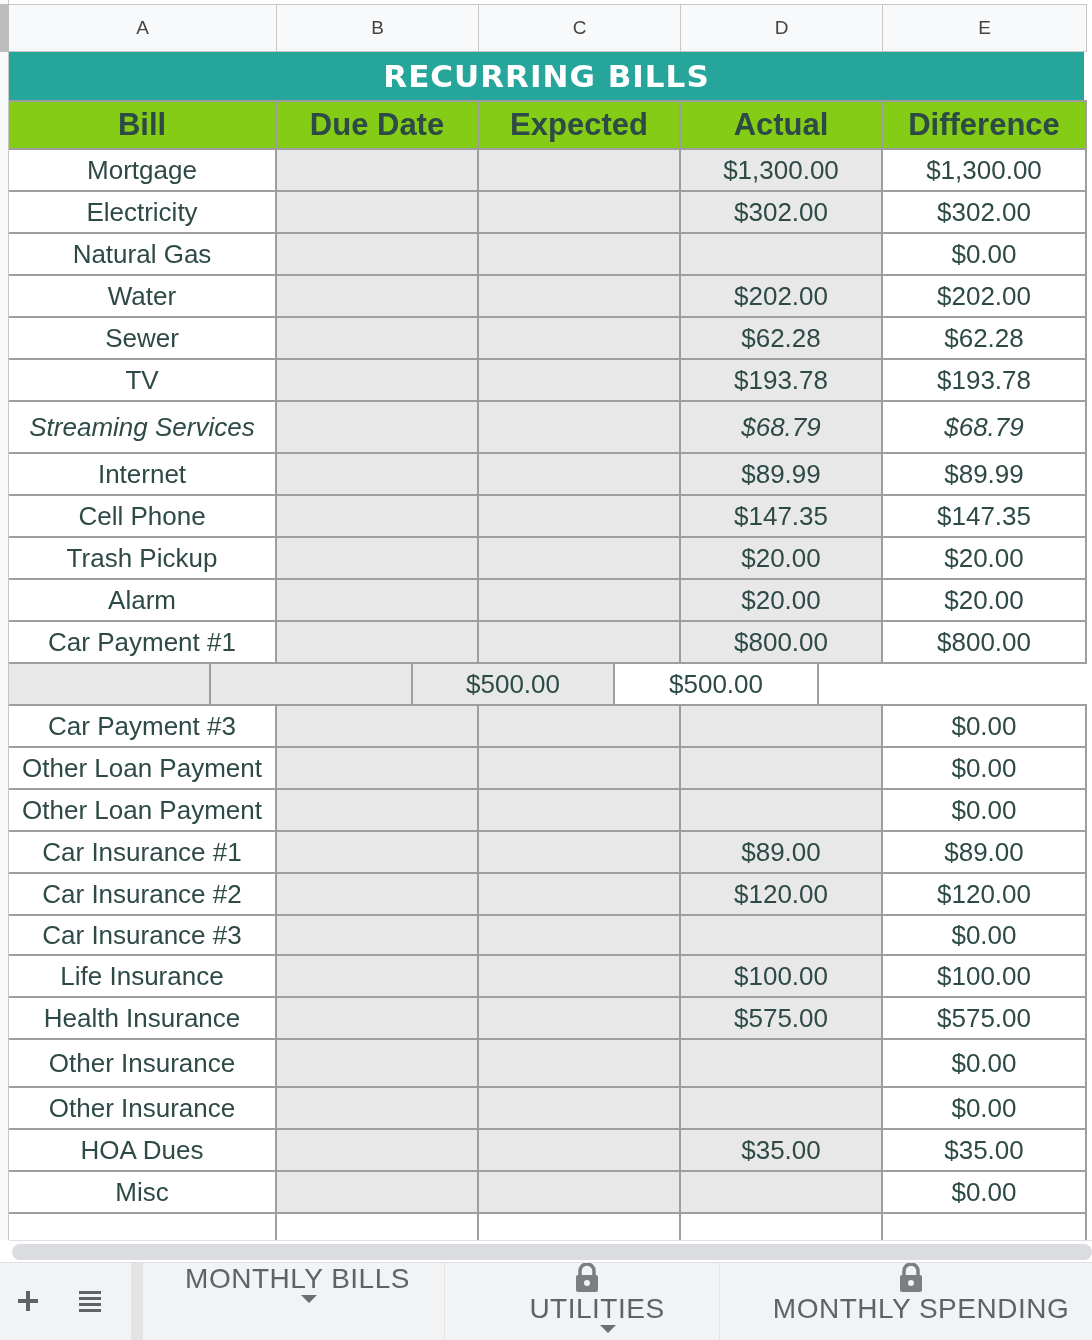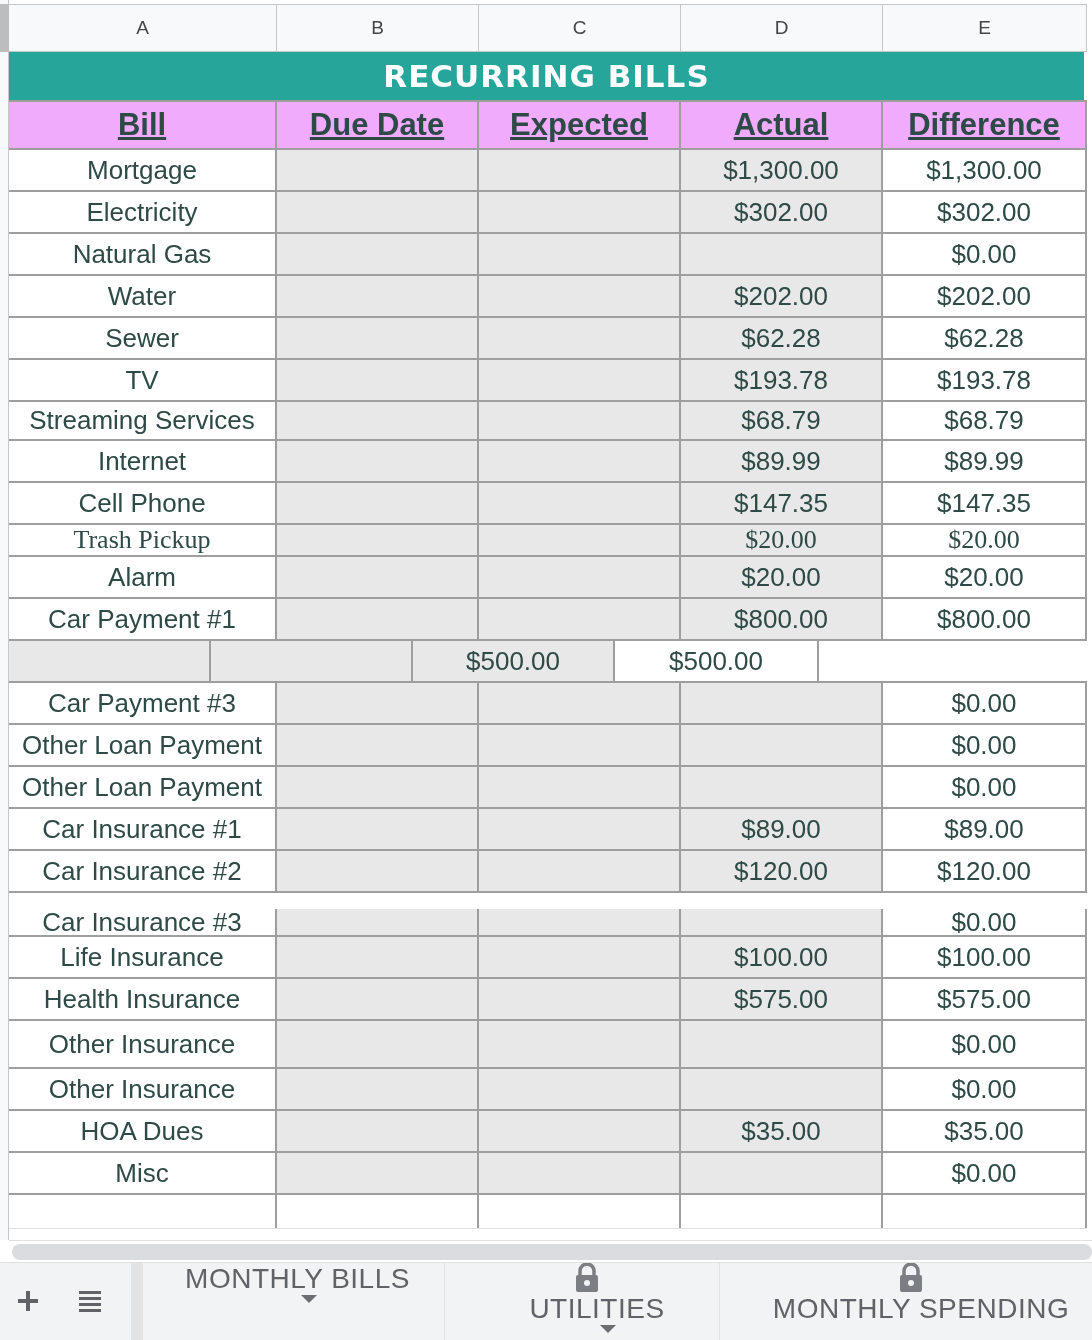--- a/index.html
+++ b/index.html
@@ -10,21 +10,21 @@
     .row-gutter { position: absolute; left: 0; top: 0; width: 9px; height: 1240px; background: #f8f9fa; border-right: 1px solid #c7c7c7; }
     .corner { position: absolute; left: 0; top: 4px; width: 9px; height: 48px; background: #bdbdbd; }
 
     .col-headers { position: absolute; left: 9px; top: 4px; height: 48px; display: flex; border-top: 1px solid #c7c7c7; border-bottom: 1px solid #c7c7c7; background: #f8f9fa; }
     .col-header { height: 100%; display: flex; align-items: center; justify-content: center; font-size: 19px; color: #444; border-right: 1px solid #c7c7c7; background: #f8f9fa; }
 
     .title-row { position: absolute; left: 9px; top: 52px; width: 1075px; height: 48px; background: #26a69a; display: flex; align-items: center; justify-content: center; color: #fff; font-family: "DejaVu Sans", sans-serif; font-weight: bold; font-size: 31px; letter-spacing: 1px; }
     .title-right { position: absolute; left: 1084px; top: 52px; width: 8px; height: 48px; background: #fff; }
 
     .header-row { position: absolute; left: 9px; top: 100px; height: 50px; display: flex; border-top: 2px solid #9e9e9e; border-bottom: 2px solid #9e9e9e; }
-    .hcell { height: 100%; display: flex; align-items: center; justify-content: center; font-weight: bold; font-size: 31px; color: #2e4a46; border-right: 2px solid #9e9e9e; background: #f0abfc; text-decoration: underline; }
+    .hcell { height: 100%; display: flex; align-items: center; justify-content: center; font-weight: bold; font-size: 31px; color: #2e4a46; border-right: 2px solid #9e9e9e; background: #84cc16; }
 
     .data-rows { position: absolute; left: 9px; top: 150px; }
     .drow { display: flex; border-bottom: 2px solid #9e9e9e; }
     .dcell { display: flex; align-items: center; justify-content: center; font-size: 26px; color: #2e4a46; border-right: 2px solid #9e9e9e; background: #fff; overflow: hidden; white-space: nowrap; }
     .dcell.gray { background: #e8e8e8; }
 
     .w-a { width: 268px; } .w-b { width: 202px; } .w-c { width: 202px; } .w-d { width: 202px; } .w-e { width: 204px; }
 
     .hscroll-track { position: absolute; left: 9px; top: 1240px; width: 1083px; height: 22px; background: #fff; border-top: 1px solid #e0e0e0; }
     .hscroll-thumb { position: absolute; left: 3px; top: 3px; width: 1080px; height: 16px; border-radius: 8px; background: #dadce0; }
@@ -98,42 +98,42 @@
         <div class="dcell w-d gray">$62.28</div>
         <div class="dcell w-e">$62.28</div>
       </div>
       <div class="drow" style="height: 42px;">
         <div class="dcell w-a">TV</div>
         <div class="dcell w-b gray"></div>
         <div class="dcell w-c gray"></div>
         <div class="dcell w-d gray">$193.78</div>
         <div class="dcell w-e">$193.78</div>
       </div>
-      <div class="drow" style="height: 39px;">
+      <div class="drow" style="height: 52px; font-style: italic;">
         <div class="dcell w-a">Streaming Services</div>
         <div class="dcell w-b gray"></div>
         <div class="dcell w-c gray"></div>
         <div class="dcell w-d gray">$68.79</div>
         <div class="dcell w-e">$68.79</div>
       </div>
       <div class="drow" style="height: 42px;">
         <div class="dcell w-a">Internet</div>
         <div class="dcell w-b gray"></div>
         <div class="dcell w-c gray"></div>
         <div class="dcell w-d gray">$89.99</div>
         <div class="dcell w-e">$89.99</div>
       </div>
       <div class="drow" style="height: 42px;">
         <div class="dcell w-a">Cell Phone</div>
         <div class="dcell w-b gray"></div>
         <div class="dcell w-c gray"></div>
         <div class="dcell w-d gray">$147.35</div>
         <div class="dcell w-e">$147.35</div>
       </div>
-      <div class="drow" style="height: 32px; font-family: Liberation Serif, serif;">
+      <div class="drow" style="height: 42px;">
         <div class="dcell w-a">Trash Pickup</div>
         <div class="dcell w-b gray"></div>
         <div class="dcell w-c gray"></div>
         <div class="dcell w-d gray">$20.00</div>
         <div class="dcell w-e">$20.00</div>
       </div>
       <div class="drow" style="height: 42px;">
         <div class="dcell w-a">Alarm</div>
         <div class="dcell w-b gray"></div>
         <div class="dcell w-c gray"></div>
@@ -181,21 +181,21 @@
         <div class="dcell w-d gray">$89.00</div>
         <div class="dcell w-e">$89.00</div>
       </div>
       <div class="drow" style="height: 42px;">
         <div class="dcell w-a">Car Insurance #2</div>
         <div class="dcell w-b gray"></div>
         <div class="dcell w-c gray"></div>
         <div class="dcell w-d gray">$120.00</div>
         <div class="dcell w-e">$120.00</div>
       </div>
-      <div class="drow" style="height: 28px; margin-top: 16px;">
+      <div class="drow" style="height: 40px;">
         <div class="dcell w-a">Car Insurance #3</div>
         <div class="dcell w-b gray"></div>
         <div class="dcell w-c gray"></div>
         <div class="dcell w-d gray"></div>
         <div class="dcell w-e">$0.00</div>
       </div>
       <div class="drow" style="height: 42px;">
         <div class="dcell w-a">Life Insurance</div>
         <div class="dcell w-b gray"></div>
         <div class="dcell w-c gray"></div>

